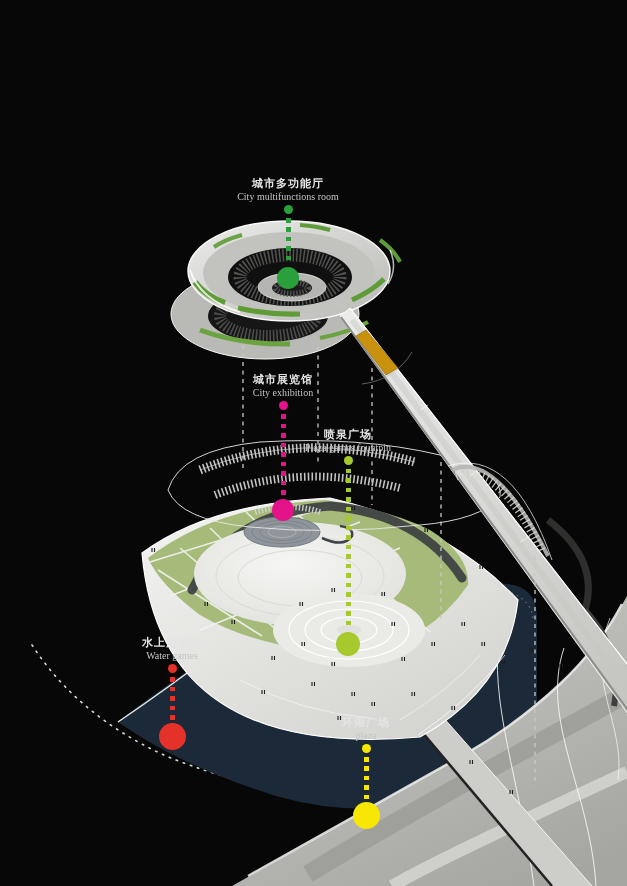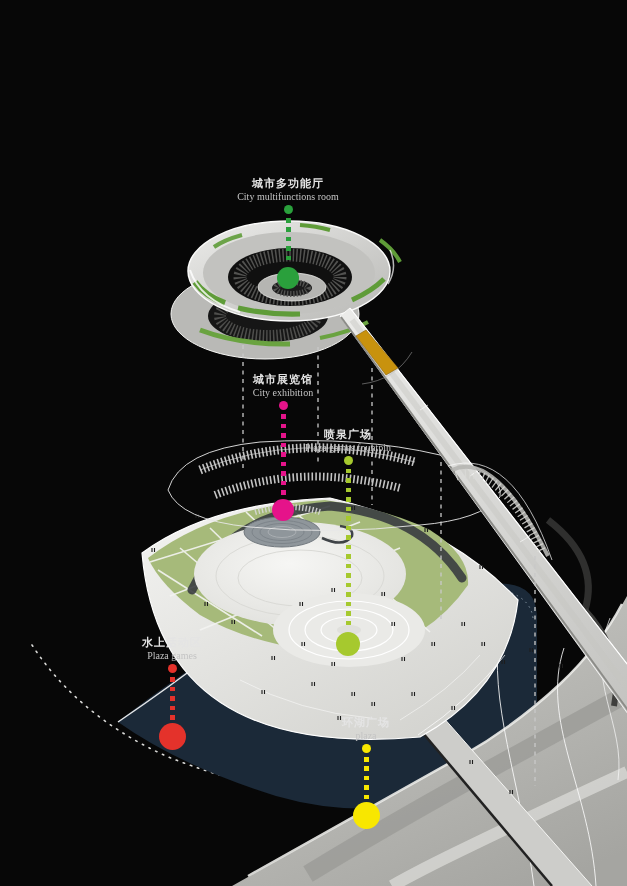--- a/index.html
+++ b/index.html
@@ -240,21 +240,21 @@
   <div class="zh">喷泉广场</div>
   <div class="en">Plaza games fountpin</div>
   <div class="sdot"></div>
   <div class="dash" style="height:160px;"></div>
   <div class="bdot" style="width:24px;height:24px;"></div>
 </div>
 
 
 <div class="anno" style="left: 172px; top: 635px; --c: #e4322b;">
   <div class="zh">水上活动区</div>
-  <div class="en">Plaza games</div>
+  <div class="en">Water games</div>
   <div class="sdot"></div>
   <div class="dash" style="height:43px;"></div>
   <div class="bdot" style="width:27px;height:27px;"></div>
 </div>
 
 <div class="anno" style="left: 366px; top: 715px; --c: #f8e700;">
   <div class="zh">环湖广场</div>
   <div class="en">plaza</div>
   <div class="sdot"></div>
   <div class="dash" style="height:42px;"></div>

